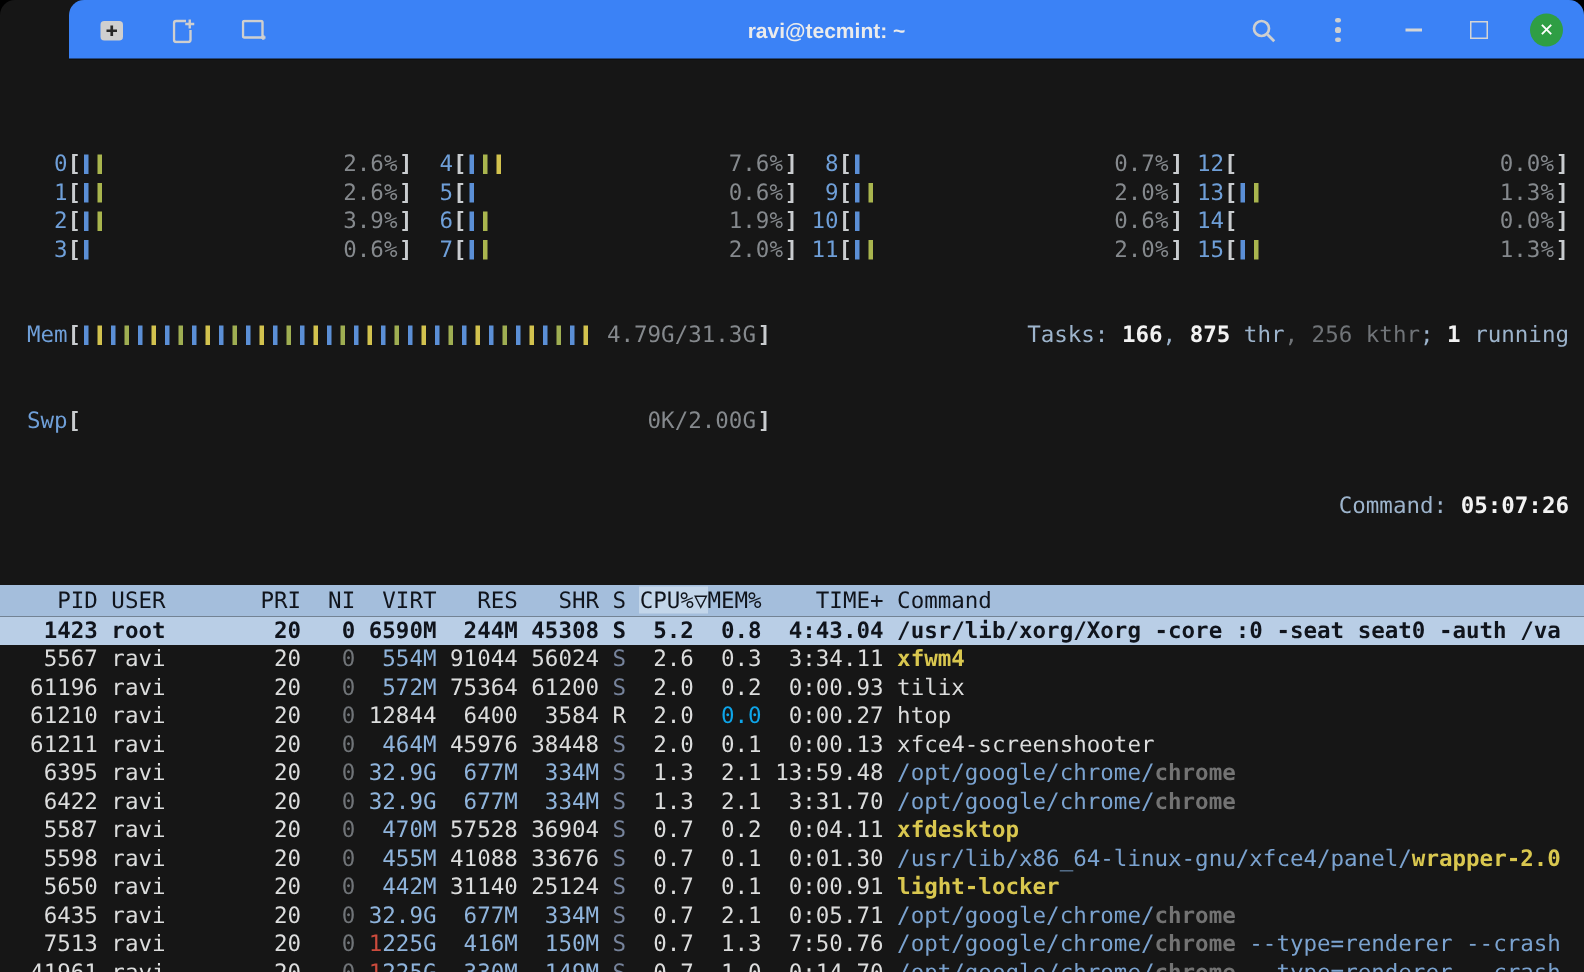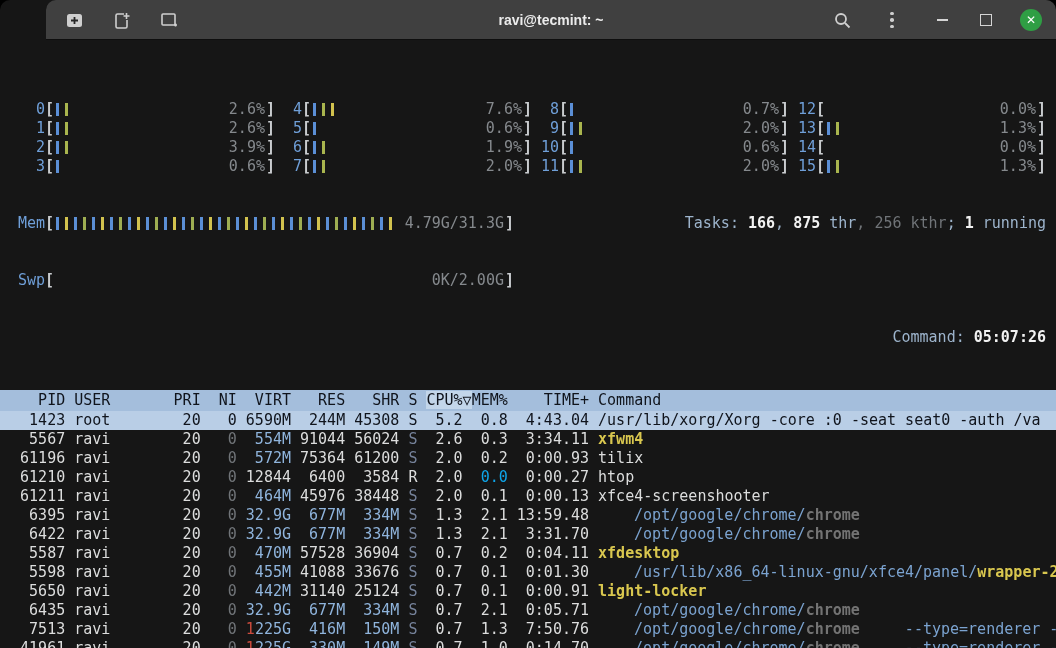--- a/index.html
+++ b/index.html
@@ -1,20 +1,20 @@
 <!DOCTYPE html>
 <html><head>
 <meta charset="utf-8">
 <style>
   html,body{margin:0;padding:0;background:#000;}
   body{width:1056px;height:648px;overflow:hidden;}
   .window{width:1056px;height:648px;background:#161616;border-radius:10px 10px 0 0;
           display:flex;flex-direction:column;font-family:"DejaVu Sans Mono",monospace;}
   
-  .titlebar{height:40px;flex:0 0 40px;background:#404040;border-radius:10px 10px 0 0;
+  .titlebar{height:40px;flex:0 0 40px;background:#3b82f6;border-radius:10px 10px 0 0;
             position:relative;display:flex;align-items:center;box-shadow:inset 0 -1px 0 #0e0e0e;margin-left:46px;}
   .tb-left{display:flex;align-items:center;gap:28px;padding-left:18px;}
   .tb-title{position:absolute;left:0;right:0;text-align:center;color:#ebebeb;
             font-family:"Liberation Sans",sans-serif;font-size:14px;font-weight:bold;pointer-events:none;}
   .tb-right{margin-left:auto;display:flex;align-items:center;gap:30px;padding-right:14px;}
   .tb-ico{display:inline-flex;align-items:center;justify-content:center;width:20px;height:20px;}
   .winctl{display:flex;align-items:center;gap:24px;}
   .min-glyph{display:inline-block;width:11px;height:2px;background:#d5d5d5;}
   .max-glyph{display:inline-block;width:10px;height:10px;border:1.5px solid #d5d5d5;}
   .close-btn{width:22px;height:22px;border-radius:50%;background:#2f9e44;display:flex;
@@ -37,24 +37,24 @@
   .pct,.mval{position:absolute;right:1px;top:0;color:#85898d;}
   .info-line{flex:1;padding-left:9px;min-width:0;text-align:right;}
   .lbl{color:#9db4cc;} .bw{color:#f2f2f2;font-weight:bold;} .wt{color:#d9dadb;} .gy{color:#707478;}
   .spacer{flex:0 0 5px;}
   
   .thead{flex:0 0 21px;line-height:21px;background:#a4bedc;color:#10141c;padding-left:2px;overflow:hidden;}
   .thead .hl{background:#c3d6ea;}
   .rows{flex:0 0 380px;overflow:hidden;}
   .prow{height:19px;padding-left:2px;overflow:hidden;}
   .prow.sel{background:#b9cee6;}
-  .prow.sel span{color:#10141c !important;font-weight:normal;}
+  .prow.sel span{color:#10141c !important;font-weight:bold;}
   .w{color:#dcdddd;} .g{color:#707478;}
   .y{color:#d9c74f;font-weight:bold;margin-top:16px;} .o{color:#737373;font-weight:bold;}
-  .p{color:#7ba3d0;margin-left:36px;} .mb{color:#8fb4dc;} .st{color:#76839b;} .z{color:#0ea5e9;} .rd{color:#cc4b3d;}
+  .p{color:#7ba3d0;} .mb{color:#8fb4dc;} .st{color:#76839b;} .z{color:#0ea5e9;} .rd{color:#cc4b3d;}
 </style>
 </head>
 <body>
 
 <div class="window">
 
   <div class="titlebar">
     <div class="tb-left">
       <span class="tb-ico">
         <svg width="17" height="15" viewBox="0 0 17 15">

